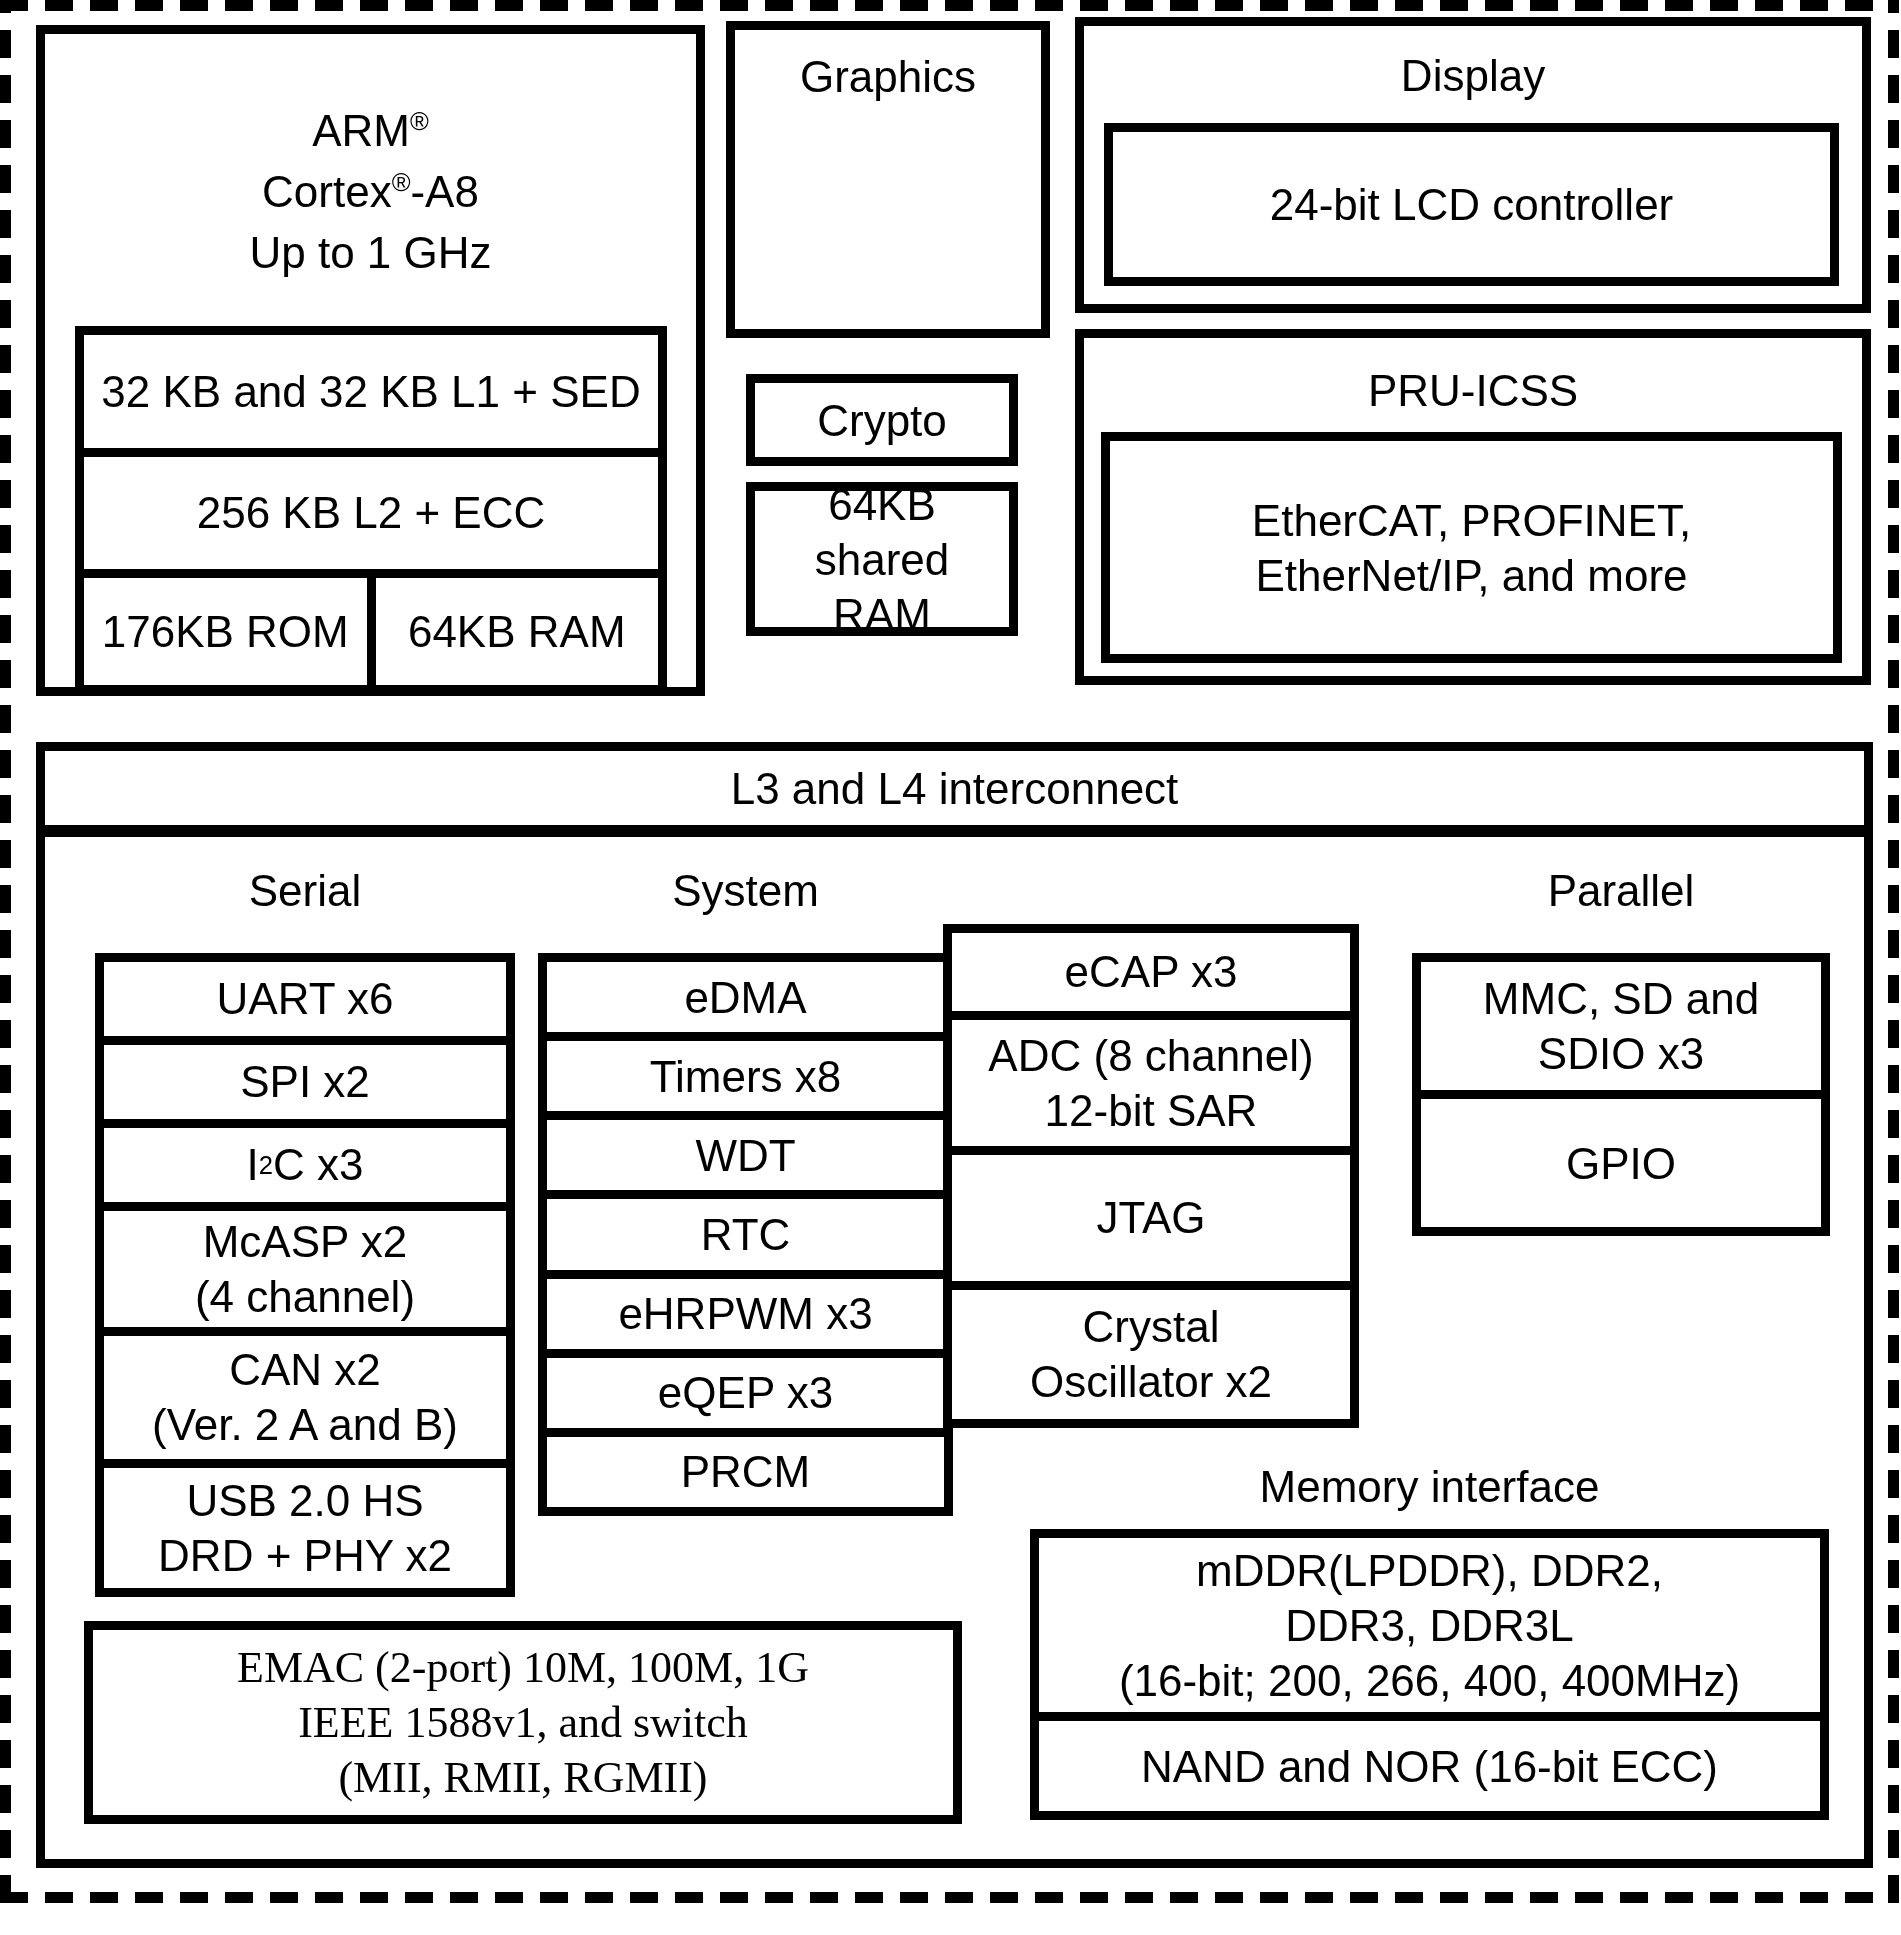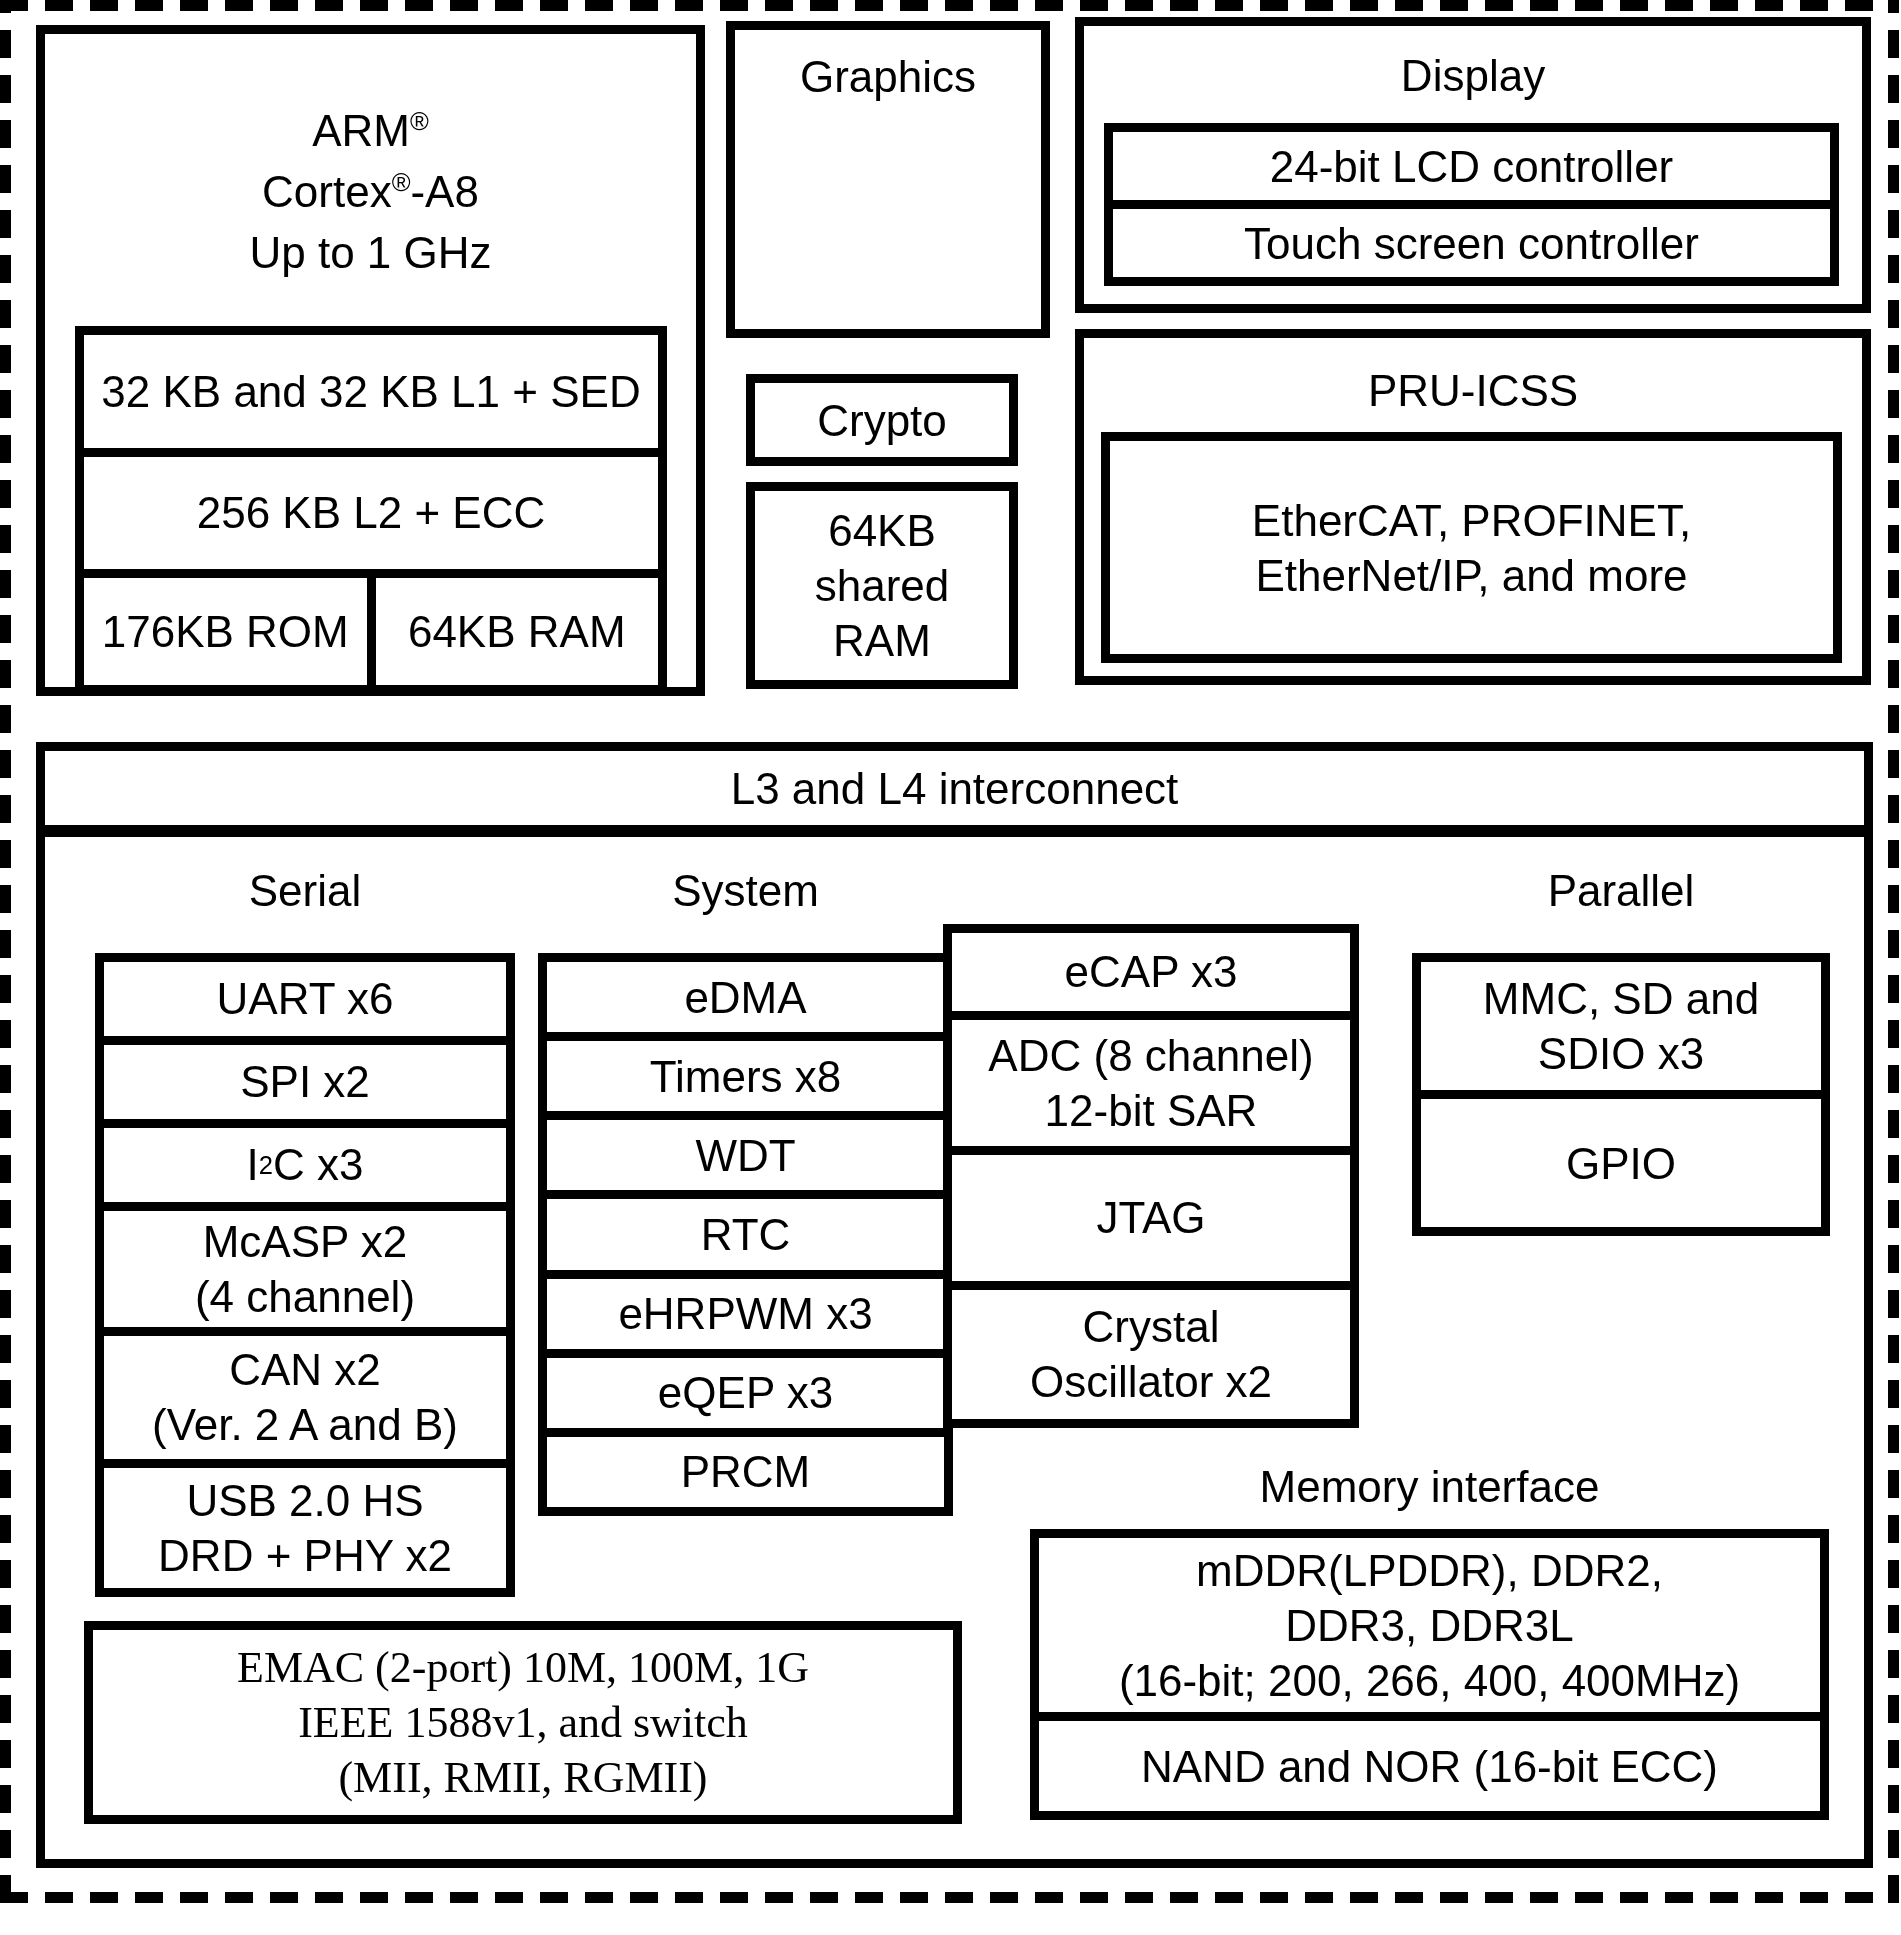--- a/index.html
+++ b/index.html
@@ -50,21 +50,21 @@
 
   #graphics-box { left: 726px; top: 20.7px; width: 324px; height: 317px; }
   #graphics-title { top: 19px; }
   #gpu-box { left: 25px; top: 103px; width: 256px; height: 182px; position: absolute; border: 9.6px solid #000; }
 
   #display-box { left: 1075px; top: 17px; width: 796px; height: 296px; }
   #display-title { top: 22px; }
   #display-stack { left: 20px; top: 97px; width: 735px; height: 163px; }
 
   #crypto-box { left: 746px; top: 374px; width: 272px; height: 92px; }
-  #sharedram-box { left: 746px; top: 482px; width: 272px; height: 207px; }
+  #sharedram-box { left: 746px; top: 482px; width: 272px; height: 154px; }
   #crypto-box .cellbox, #sharedram-box .cellbox { width: 100%; height: 100%; }
 
   #pru-box { left: 1075px; top: 329px; width: 796px; height: 356px; }
   #pru-title { top: 25px; }
   #ethercat-box { left: 17px; top: 94px; width: 741px; height: 231px; position: absolute; border: 9.6px solid #000; }
 
   
   #l3-bar { left: 36px; top: 725px; width: 1837px; height: 92px; margin-top: 17px; }
   #l3-bar .cellbox { width: 100%; height: 100%; }
 
@@ -107,21 +107,20 @@
   </div>
 
   <div class="box" id="graphics-box">
     <div class="title" id="graphics-title">Graphics</div>
   </div>
 
   <div class="box" id="display-box">
     <div class="title" id="display-title">Display</div>
     <div class="stack" id="display-stack">
       <div class="cell">24-bit LCD controller</div>
-      <div class="cell">Touch screen controller</div>
     </div>
   </div>
 
   <div class="box" id="crypto-box">
     <div class="cellbox">Crypto</div>
   </div>
 
   <div class="box" id="sharedram-box">
     <div class="cellbox">64KB
 shared

